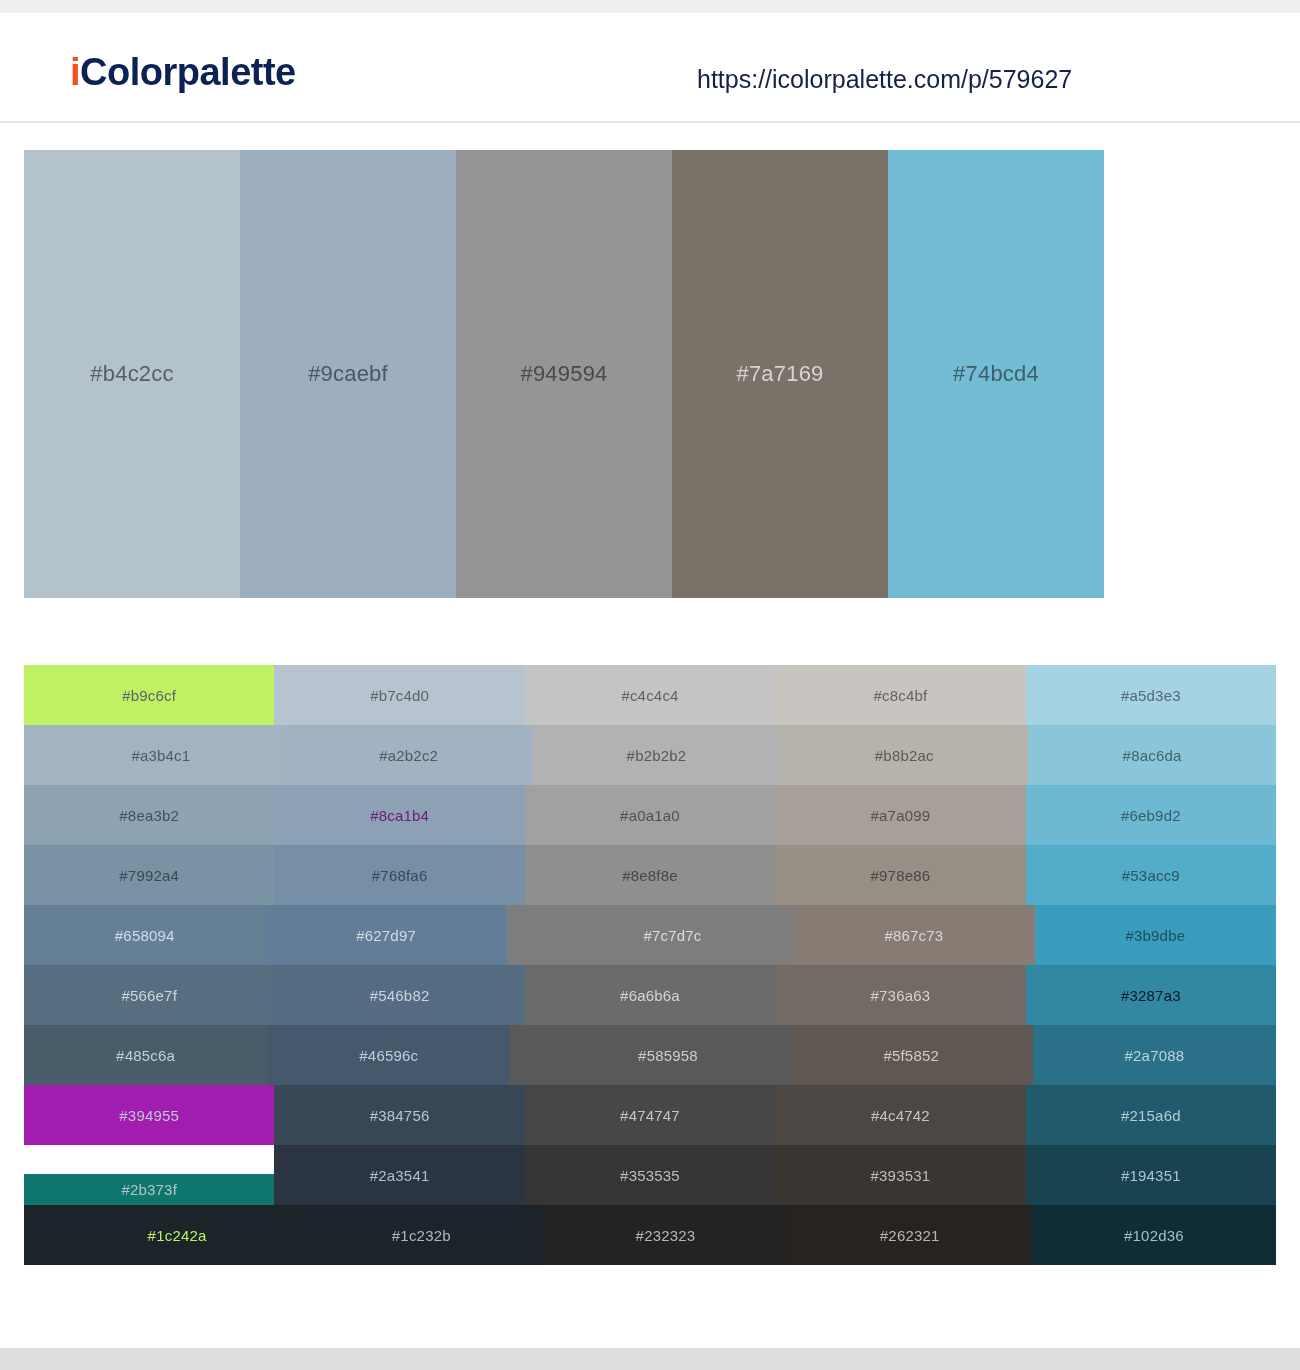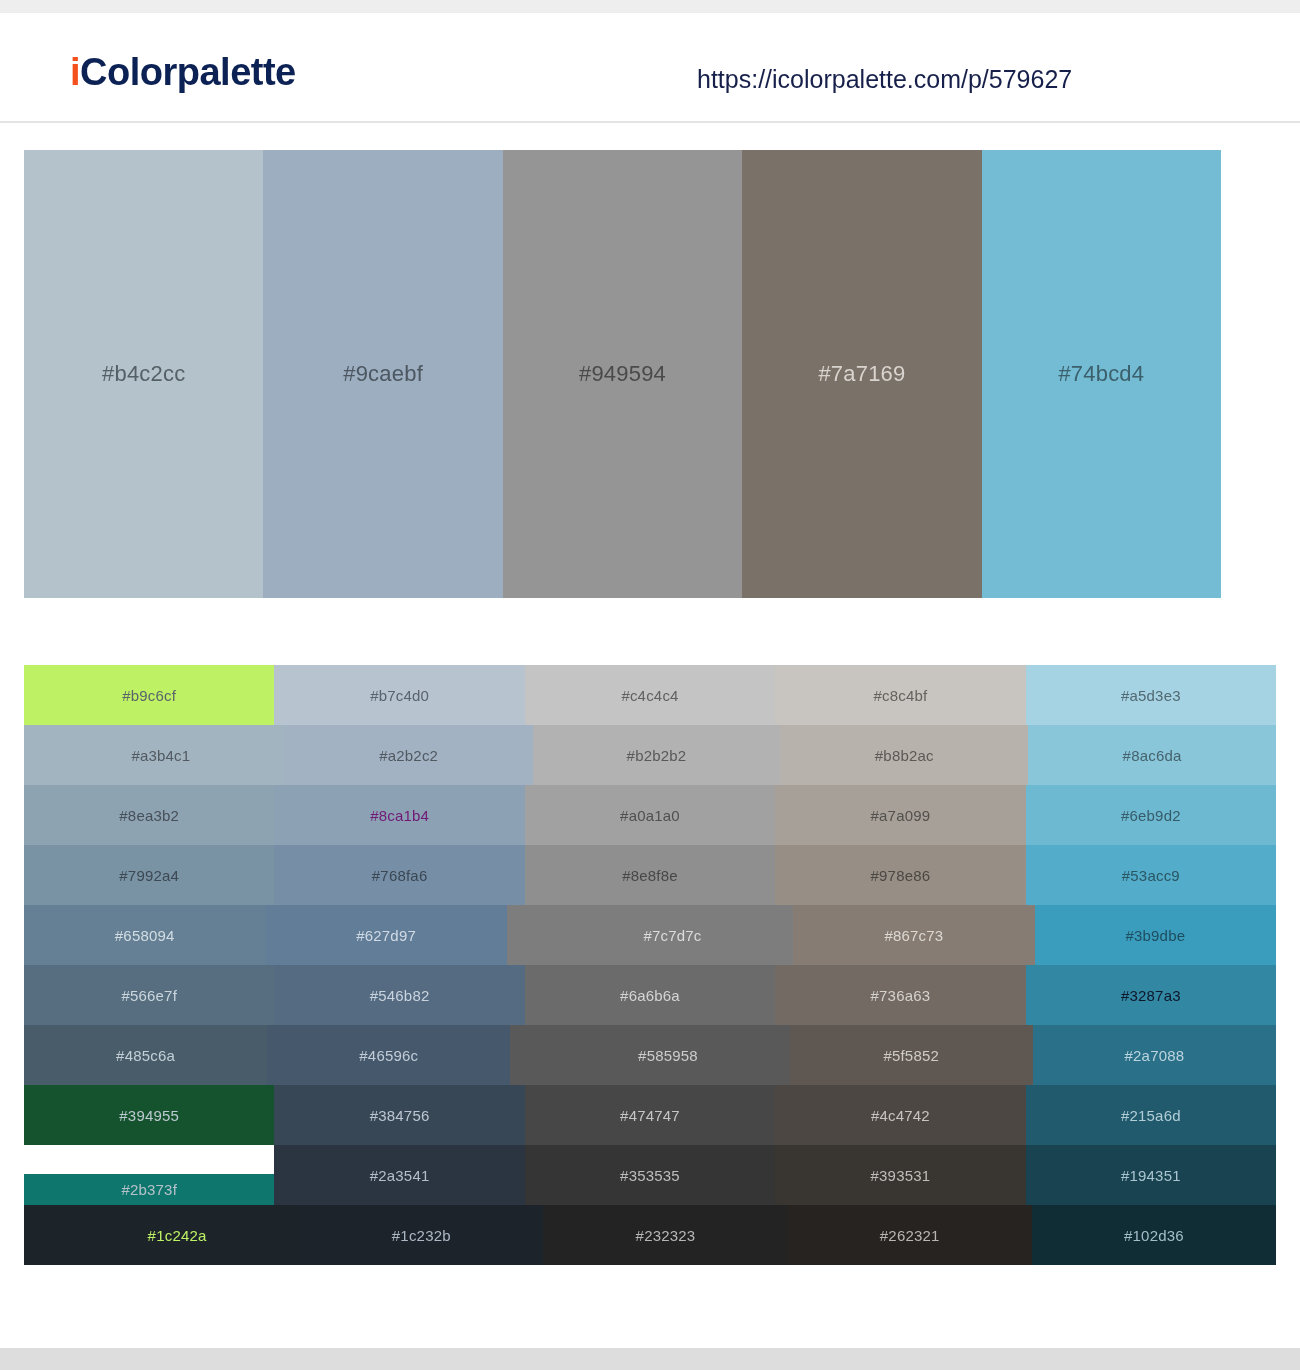--- a/index.html
+++ b/index.html
@@ -65,21 +65,21 @@
     width: 1300px;
     height: 2px;
     background: #e4e4e4;
   }
 
   
   .swatch-strip {
     position: absolute;
     left: 24px;
     top: 150px;
-    width: 1197px;
+    width: 1080px;
     height: 448px;
     display: flex;
     border-radius: 19px;
   }
   .swatch {
     flex: 1 1 0;
     height: 100%;
     position: relative;
     display: flex;
     align-items: center;
@@ -202,21 +202,21 @@
         <div class="shade-cell" style="background: rgb(50, 135, 163); color: #0f172a;">#3287a3</div>
       </div>
       <div class="shade-row">
         <div class="shade-cell" style="background: rgb(72, 92, 106); color: rgb(196, 208, 215);">#485c6a</div>
         <div class="shade-cell" style="background: rgb(70, 89, 108); color: rgb(195, 205, 216);">#46596c</div>
         <div class="shade-cell" style="background: rgb(88, 89, 88); color: rgb(204, 204, 204); padding-left: 36px;">#585958</div>
         <div class="shade-cell" style="background: rgb(95, 88, 82); color: rgb(207, 203, 199);">#5f5852</div>
         <div class="shade-cell" style="background: rgb(42, 112, 136); color: rgb(187, 212, 222);">#2a7088</div>
       </div>
       <div class="shade-row">
-        <div class="shade-cell" style="background: #14532d; color: rgb(189, 201, 209);">#394955</div>
+        <div class="shade-cell" style="background: #a21caf; color: rgb(189, 201, 209);">#394955</div>
         <div class="shade-cell" style="background: rgb(56, 71, 86); color: rgb(188, 198, 210);">#384756</div>
         <div class="shade-cell" style="background: rgb(71, 71, 71); color: rgb(197, 197, 197);">#474747</div>
         <div class="shade-cell" style="background: rgb(76, 71, 66); color: rgb(199, 196, 193);">#4c4742</div>
         <div class="shade-cell" style="background: rgb(33, 90, 109); color: rgb(178, 205, 214);">#215a6d</div>
       </div>
       <div class="shade-row">
         <div class="shade-cell" style="background: #0f766e; color: rgb(182, 194, 202); margin-top: 29px;">#2b373f</div>
         <div class="shade-cell" style="background: rgb(42, 53, 65); color: rgb(181, 191, 203);">#2a3541</div>
         <div class="shade-cell" style="background: rgb(53, 53, 53); color: rgb(190, 190, 190);">#353535</div>
         <div class="shade-cell" style="background: rgb(57, 53, 49); color: rgb(192, 189, 186);">#393531</div>

